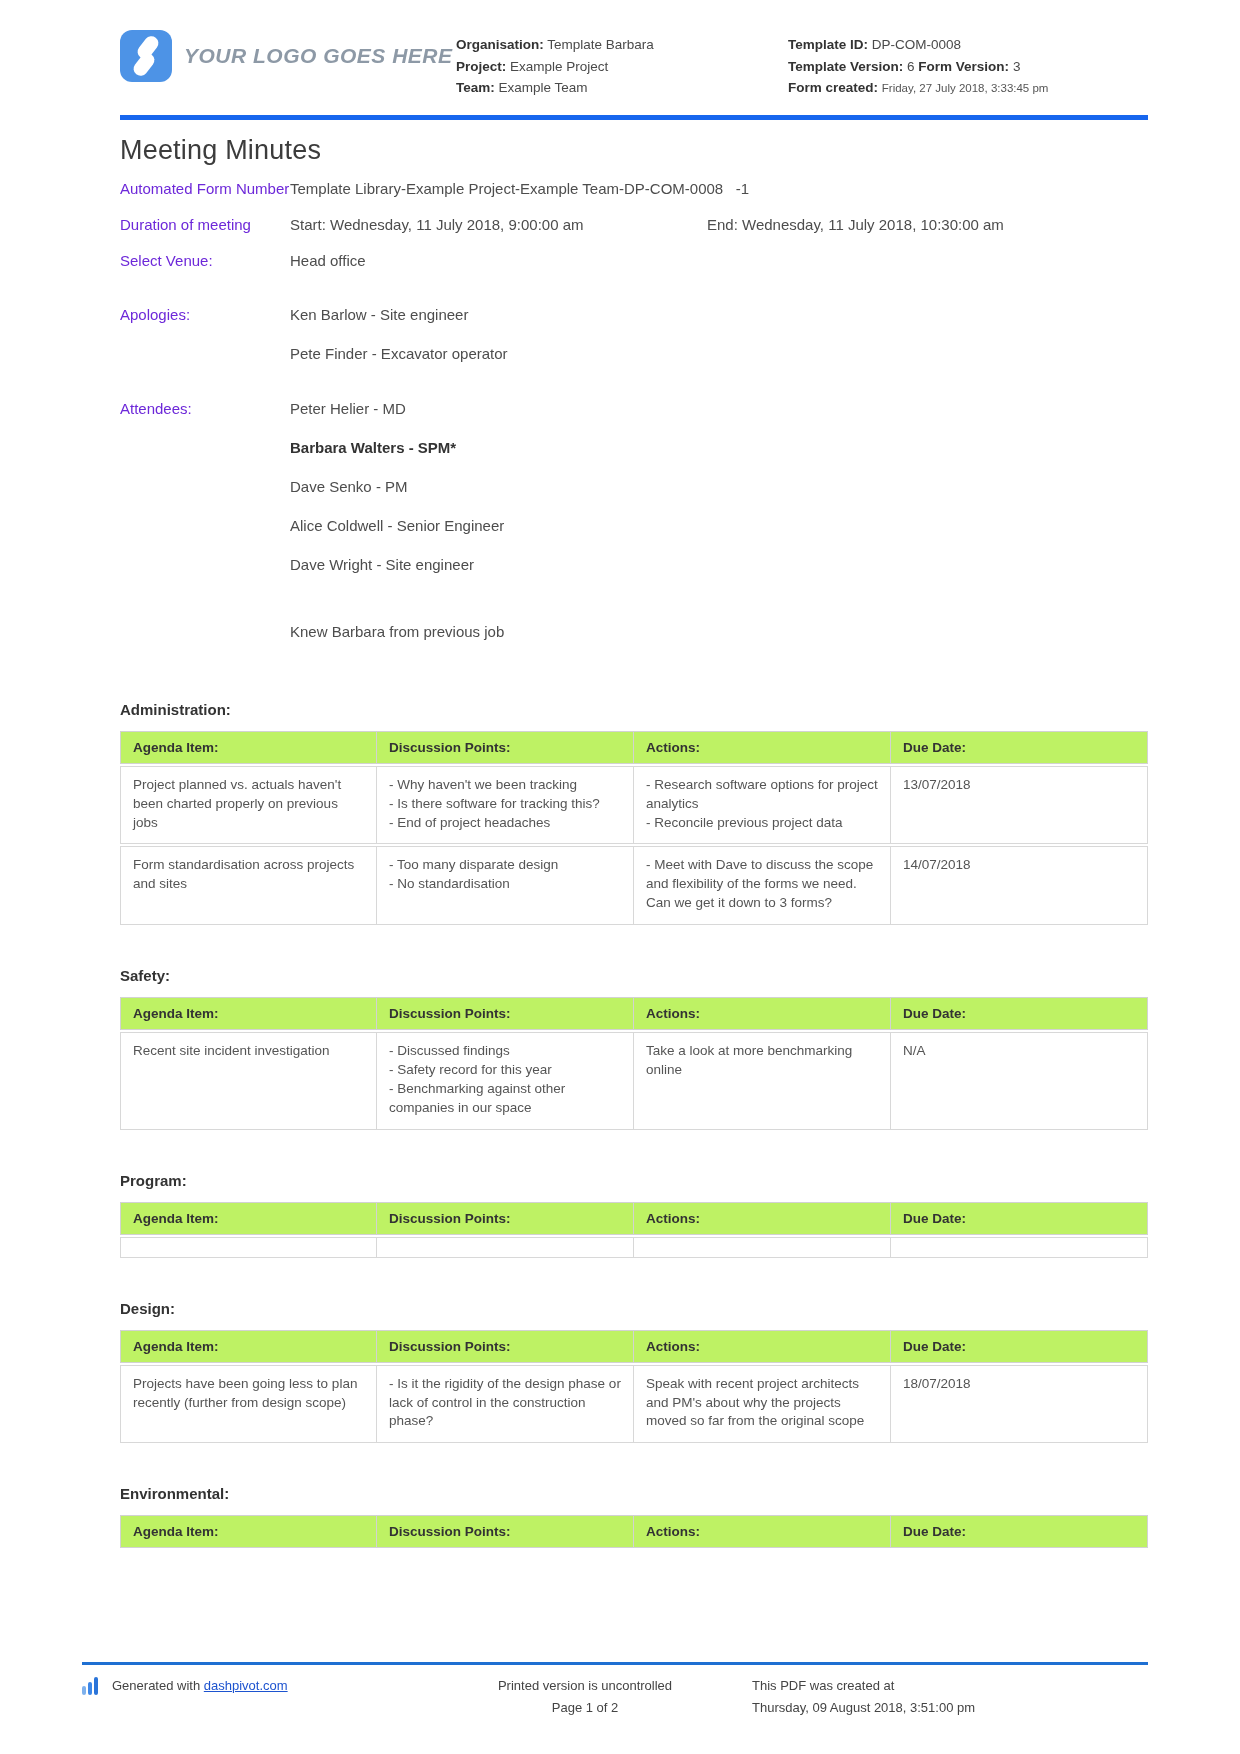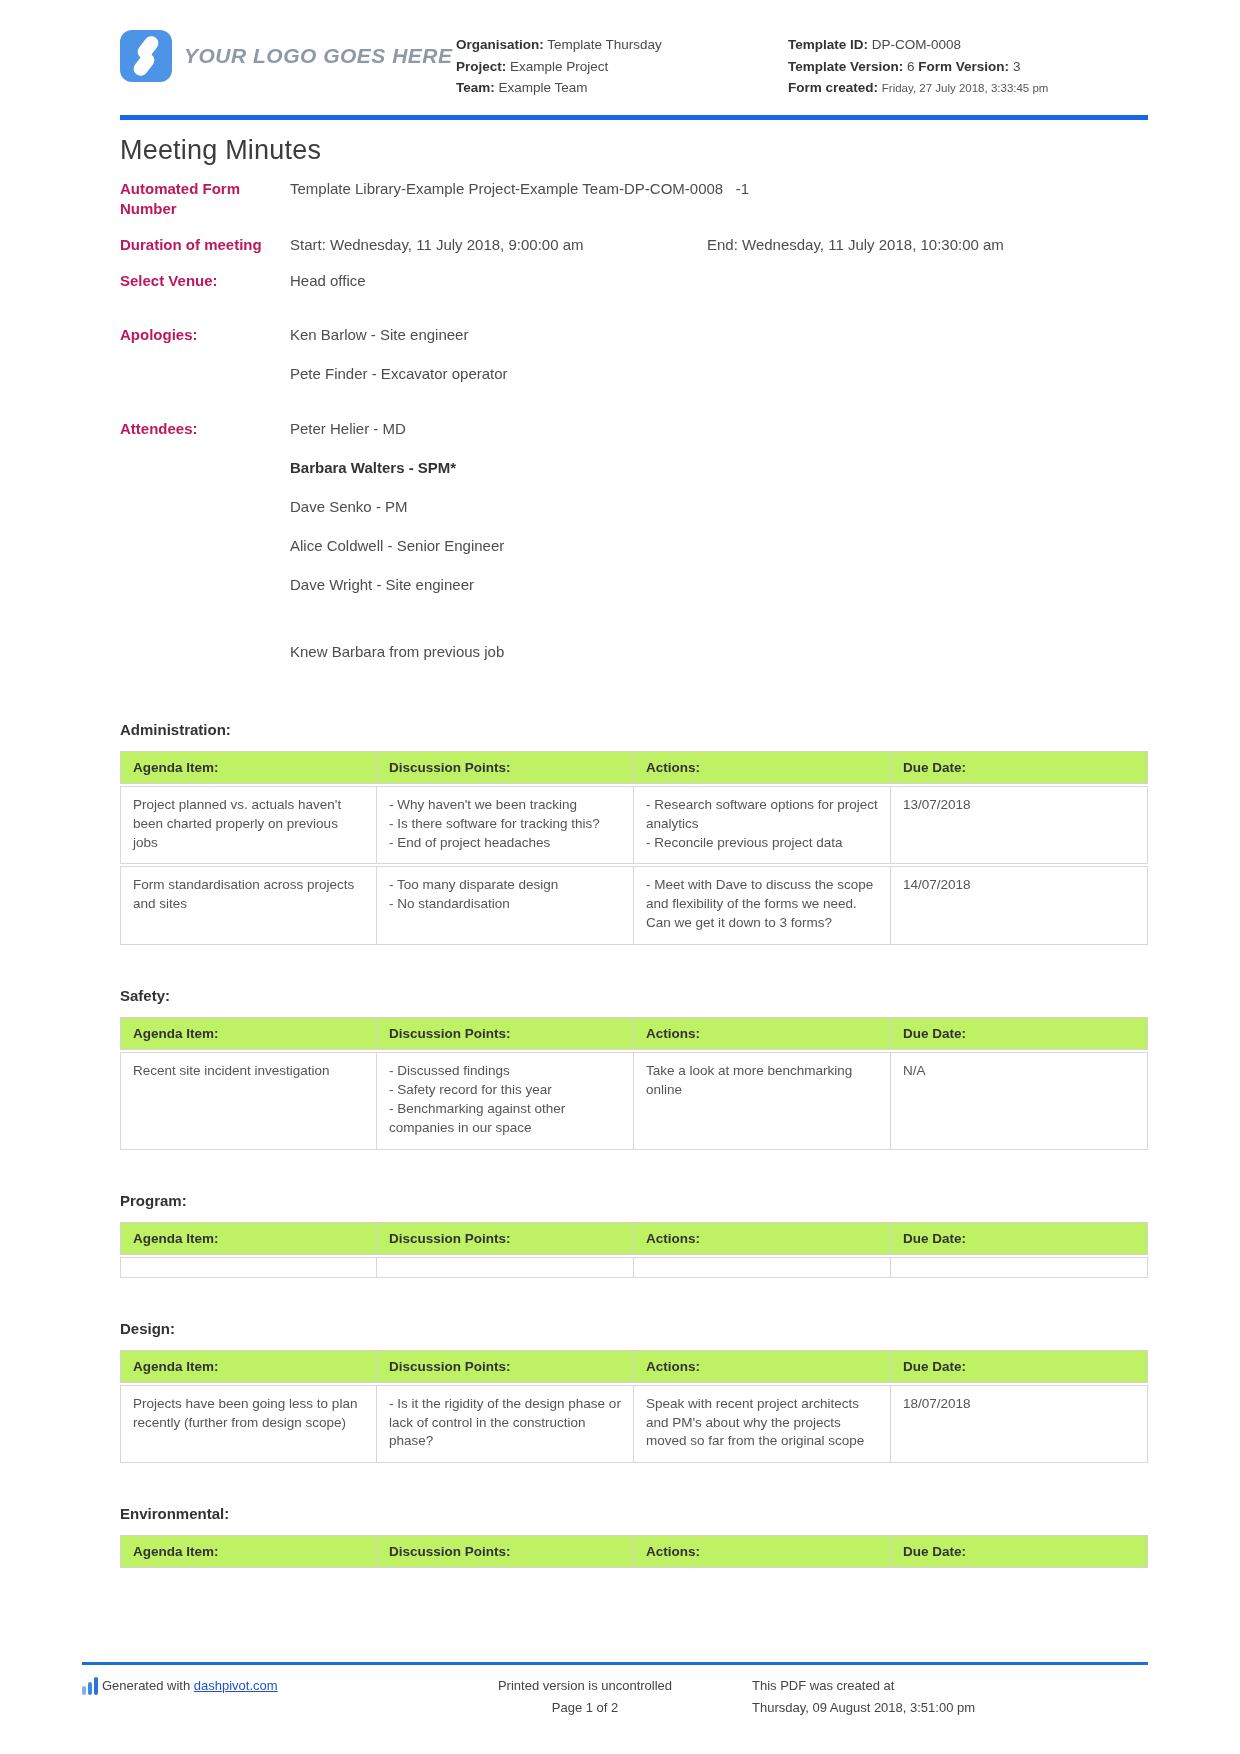--- a/index.html
+++ b/index.html
@@ -16,21 +16,21 @@
   .hdr-block { font-size:13.5px; line-height:1.6; color:#4a4a4a; }
   .hdr-org { width:332px; padding-top:4px; }
   .hdr-meta { flex:1; padding-top:4px; }
   .hdr-block b { color:#333; }
   .small-val { font-size:11.5px; color:#555; }
   .accent-line { height:5px; background:#1766ee; margin-top:16px; }
 
   
   .doc-title { font-size:27px; color:#3c3c3c; font-weight:400; margin:15px 0 13px; letter-spacing:.2px; }
   .field-row { display:flex; margin-bottom:16px; }
-  .field-label { width:170px; flex:0 0 auto; font-weight:bold; font-size:15px; color:#be185d;
+  .field-label { width:170px; flex:0 0 auto; font-weight:normal; font-size:15px; color:#6d28d9;
                  line-height:20px; }
   .field-value { font-size:15px; color:#4d4d4d; line-height:20px; }
   .prewrap { white-space:pre-wrap; }
   .duration-vals { display:flex; }
   .duration-vals .start { width:417px; }
   .list-item { margin-bottom:19px; font-size:15px; color:#4d4d4d; line-height:20px; }
   .list-item.bold { font-weight:bold; color:#333; }
   .attendee-note { margin-top:47px; }
   .apologies-row { margin-top:34px; }
 
@@ -45,42 +45,42 @@
   table.agenda-table th { background:#bef264; font-size:13.5px; font-weight:bold; color:#333;
       padding:8px 12px; border-color:#d2d2d2; }
   table.agenda-table td { background:#fff; font-size:13.5px; color:#555; line-height:1.4;
       padding:9px 12px 11px; white-space:pre-line; }
   tr.empty-row td { height:21px; padding:0 12px; }
 
   
   .footer { position:absolute; left:82px; right:92px; bottom:36px; }
   .footer-line { height:3px; background:#1e6fd2; }
   .footer-cols { display:flex; margin-top:10px; font-size:13px; color:#444; line-height:1.65; }
-  .foot-left { width:336px; display:flex; align-items:flex-start; gap:3px; }
+  .foot-left { width:336px; display:flex; align-items:flex-start; gap:13px; }
   .foot-mid { width:334px;text-align:center; }
   .foot-right { flex:1; }
   .foot-link { color:#1d53cf; text-decoration:underline; }
   .chart-icon { margin-top:2px; flex:0 0 auto; }
 </style>
 </head>
 <body>
 
 <div class="page">
 
   <div class="header">
     <div class="logo-wrap">
       <svg class="logo-square" viewBox="0 0 52 52">
         <rect x="0" y="0" width="52" height="52" rx="12" fill="#4d93e6"></rect>
         <rect x="21" y="5" width="14" height="25" rx="7" fill="#ffffff" transform="rotate(38 28 17.5)"></rect>
         <rect x="17" y="22" width="14" height="25" rx="7" fill="#ffffff" transform="rotate(38 24 34.5)"></rect>
       </svg>
       <span class="logo-text">YOUR LOGO GOES HERE</span>
     </div>
     <div class="hdr-block hdr-org">
-      <div><b>Organisation:</b> <span>Template Thursday</span></div>
+      <div><b>Organisation:</b> <span>Template Barbara</span></div>
       <div><b>Project:</b> <span>Example Project</span></div>
       <div><b>Team:</b> <span>Example Team</span></div>
     </div>
     <div class="hdr-block hdr-meta">
       <div><b>Template ID:</b> <span>DP-COM-0008</span></div>
       <div><b>Template Version:</b> <span>6</span> <b>Form Version:</b> <span>3</span></div>
       <div><b>Form created:</b> <span class="small-val">Friday, 27 July 2018, 3:33:45 pm</span></div>
     </div>
   </div>
 

